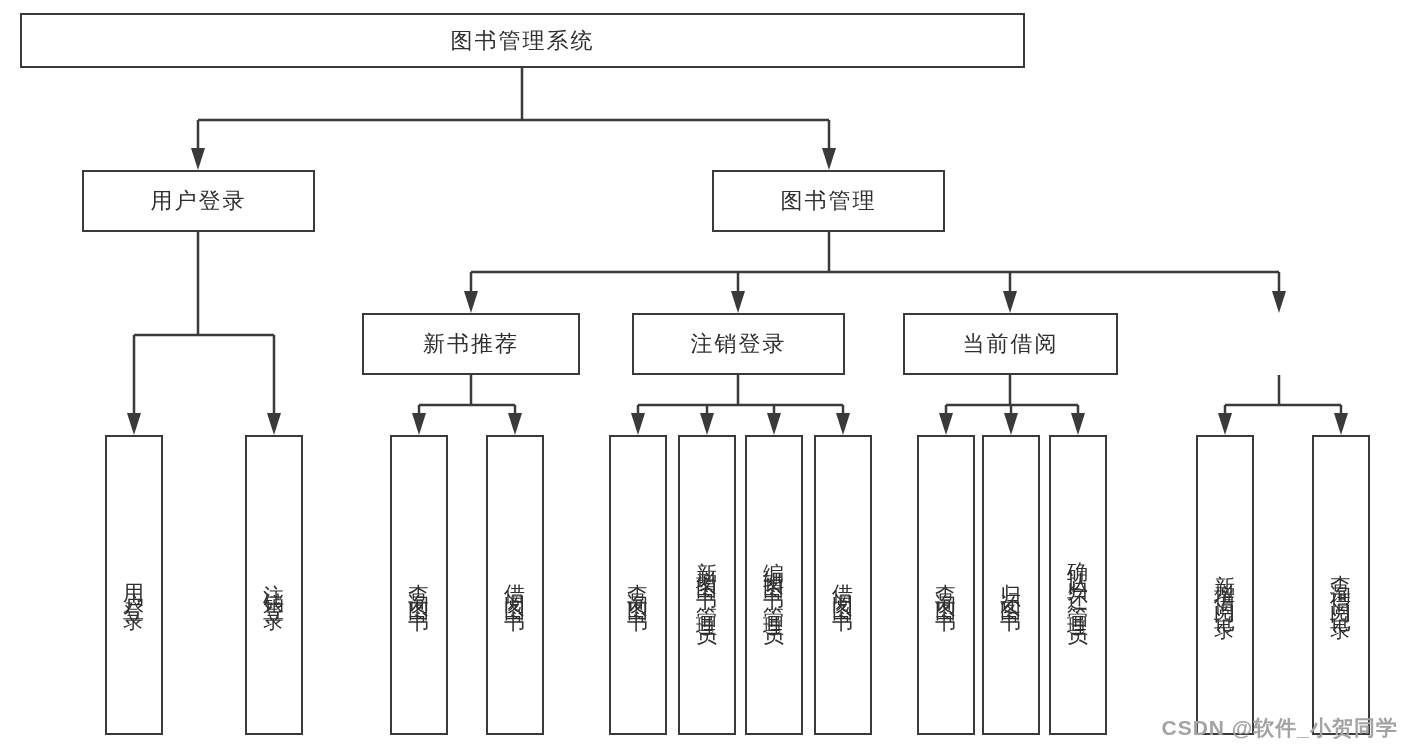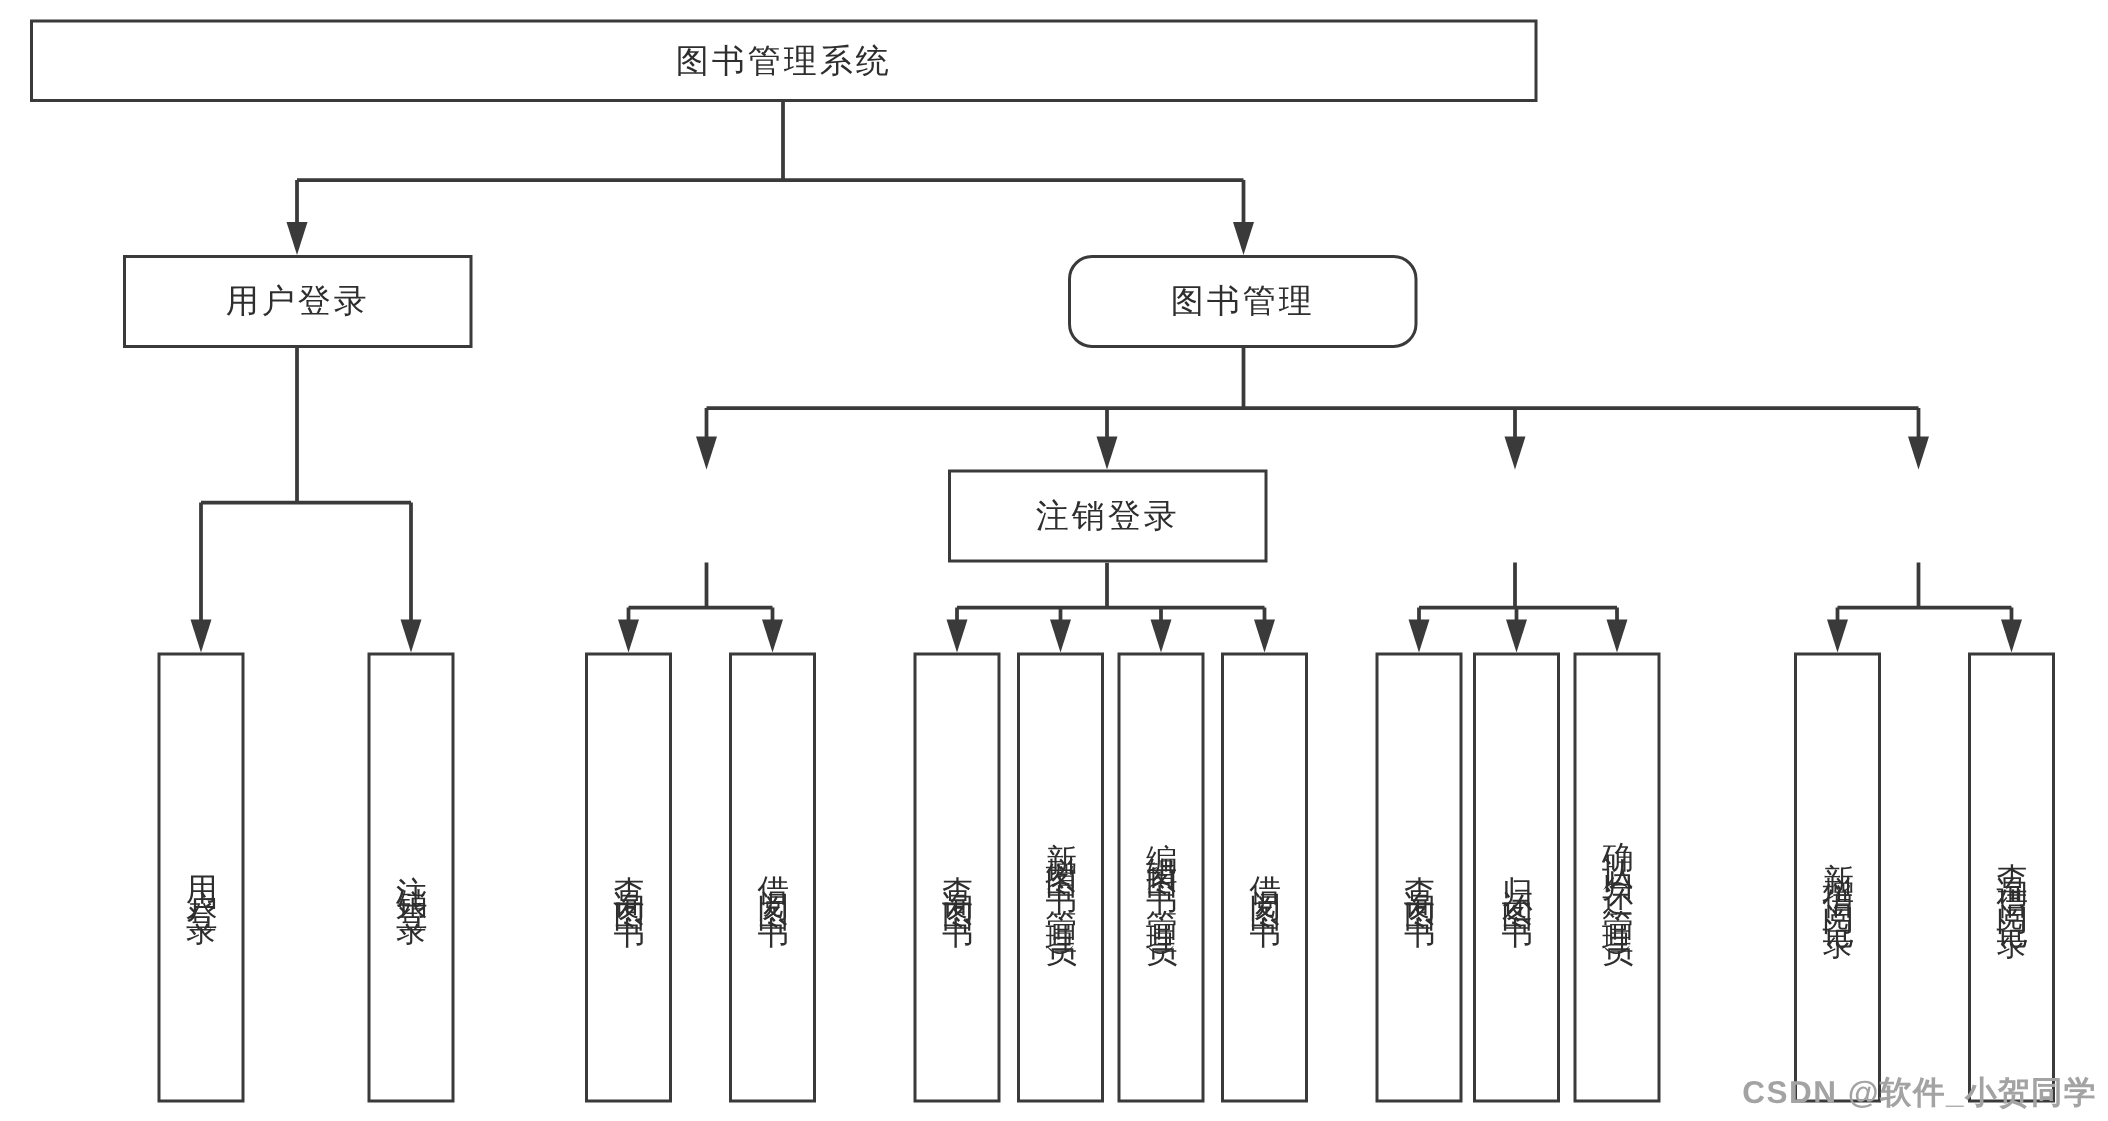--- a/index.html
+++ b/index.html
@@ -98,26 +98,32 @@
     </g>
   </svg>
 
   <div class="node" style="left:20px;top:13px;width:1005px;height:55px;">
     <span>图书管理系统</span>
   </div>
 
   <div class="node" style="left:82px;top:170px;width:233px;height:62px;">
     <span>用户登录</span>
   </div>
-  <div class="node" style="left:712px;top:170px;width:233px;height:62px;border-radius:16px;">
+  <div class="node" style="left:712px;top:170px;width:233px;height:62px;">
     <span>图书管理</span>
   </div>
 
+  <div class="node" style="left:362px;top:313px;width:218px;height:62px;">
+    <span>新书推荐</span>
+  </div>
   <div class="node" style="left:632px;top:313px;width:213px;height:62px;">
     <span>注销登录</span>
+  </div>
+  <div class="node" style="left:903px;top:313px;width:215px;height:62px;">
+    <span>当前借阅</span>
   </div>
 
   <div class="leaf" style="left:105px;">
     <span>用户登录</span>
   </div>
   <div class="leaf" style="left:245px;">
     <span>注销登录</span>
   </div>
 
   <div class="leaf" style="left:390px;">

